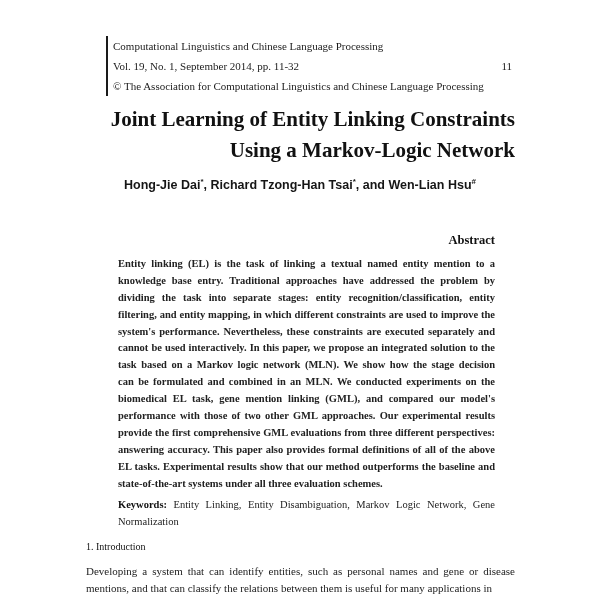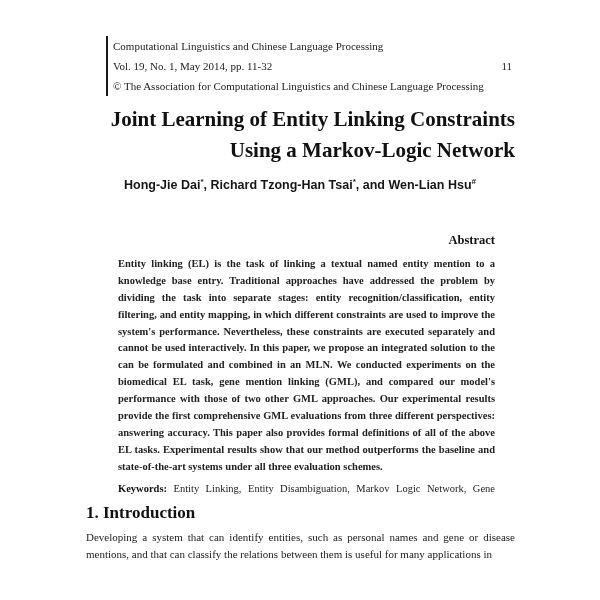--- a/index.html
+++ b/index.html
@@ -94,22 +94,22 @@
   }
   .keywords-line2 {
     margin-left: 32px;
     width: 377px;
     font-size: 10.5px;
     line-height: 16.9px;
   }
   .keywords-label { font-weight: bold; color: #111111; }
   .section-heading {
     margin-top: 7px;
-    font-weight: bold;
-    font-size: 17px;
+    font-weight: normal;
+    font-size: 10px;
     line-height: 18px;
     color: #111111;
   }
   .intro-paragraph {
     margin-top: 7px;
     width: 429px;
     font-size: 11px;
     line-height: 17px;
     text-align: justify;
     color: #222222;
@@ -118,21 +118,21 @@
 </head>
 <body>
 
 <div class="page">
 
   <div class="journal-header">
     <div class="header-row">
       <span>Computational Linguistics and Chinese Language Processing</span>
     </div>
     <div class="header-row">
-      <span>Vol. 19, No. 1, May 2014, pp. 11-32</span>
+      <span>Vol. 19, No. 1, September 2014, pp. 11-32</span>
       <span class="page-number">11</span>
     </div>
     <div class="header-row">
       <span>© The Association for Computational Linguistics and Chinese Language Processing</span>
     </div>
   </div>
 
   <div class="paper-title">
     <div>Joint Learning of Entity Linking Constraints</div>
     <div>Using a Markov-Logic Network</div>
@@ -145,29 +145,31 @@
   <div class="content">
 
     <div class="abstract-heading">Abstract</div>
 
     <div class="abs-line">Entity linking (EL) is the task of linking a textual named entity mention to a</div>
     <div class="abs-line">knowledge base entry. Traditional approaches have addressed the problem by</div>
     <div class="abs-line">dividing the task into separate stages: entity recognition/classification, entity</div>
     <div class="abs-line">filtering, and entity mapping, in which different constraints are used to improve the</div>
     <div class="abs-line">system's performance. Nevertheless, these constraints are executed separately and</div>
     <div class="abs-line">cannot be used interactively. In this paper, we propose an integrated solution to the</div>
+    <div class="abs-line">task based on a Markov logic network (MLN). We show how the stage decision</div>
     <div class="abs-line">can be formulated and combined in an MLN. We conducted experiments on the</div>
     <div class="abs-line">biomedical EL task, gene mention linking (GML), and compared our model's</div>
     <div class="abs-line">performance with those of two other GML approaches. Our experimental results</div>
     <div class="abs-line">provide the first comprehensive GML evaluations from three different perspectives:</div>
     <div class="abs-line">answering accuracy. This paper also provides formal definitions of all of the above</div>
     <div class="abs-line">EL tasks. Experimental results show that our method outperforms the baseline and</div>
     <div class="abs-line last-line">state-of-the-art systems under all three evaluation schemes.</div>
 
     <div class="keywords-line1"><span class="keywords-label">Keywords:</span><span> Entity Linking, Entity Disambiguation, Markov Logic Network, Gene</span></div>
+    <div class="keywords-line2">Normalization</div>
 
     <div class="section-heading">1. Introduction</div>
 
     <div class="intro-paragraph">Developing a system that can identify entities, such as personal names and gene or disease mentions, and that can classify the relations between them is useful for many applications in</div>
 
   </div>
 
 </div>
 
 </body></html>

